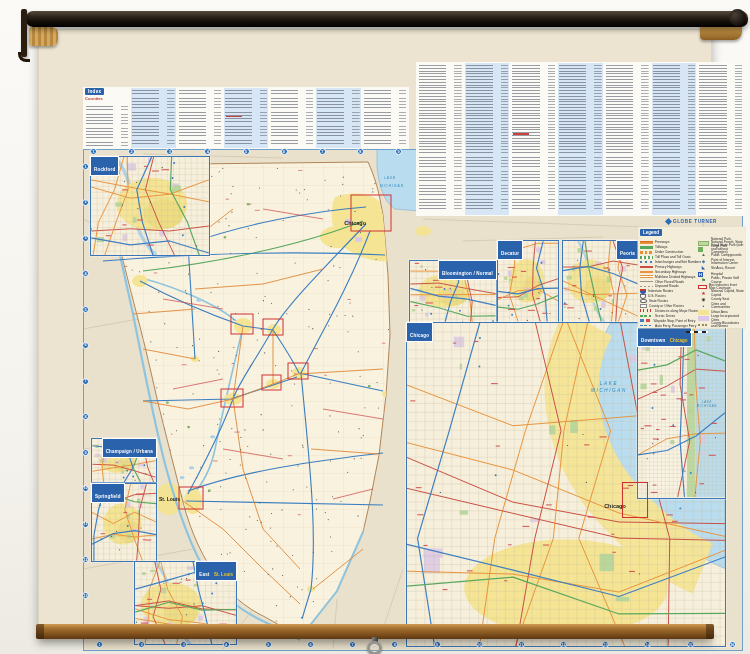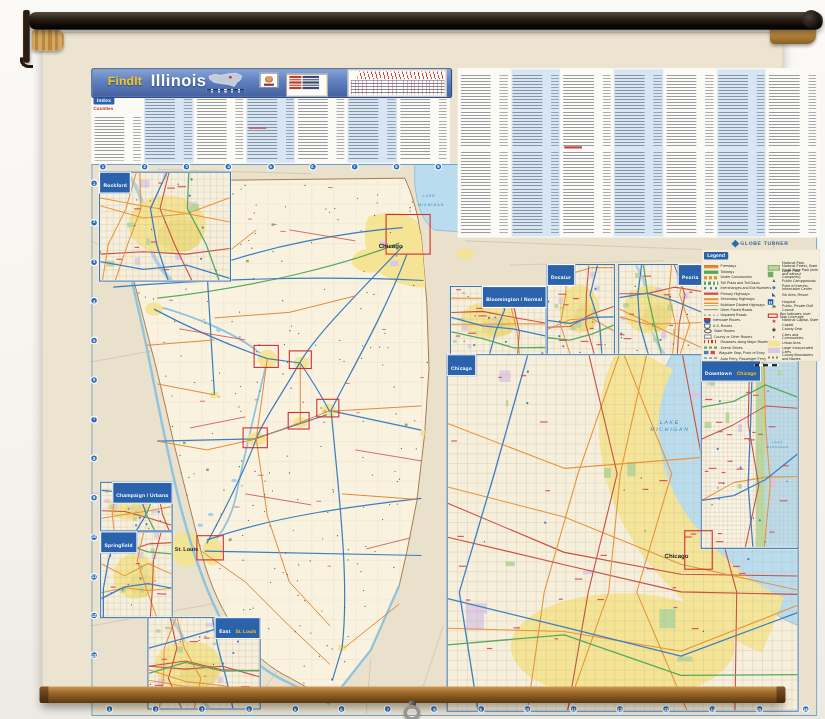--- a/index.html
+++ b/index.html
@@ -131,44 +131,20 @@
   .pullring{position:absolute;left:367px;top:641px;width:15px;height:14px;border:3px solid #97948e;border-radius:50%;z-index:11;box-sizing:border-box;
        box-shadow:inset 0 1px 1px rgba(255,255,255,.7), 0 1px 2px rgba(0,0,0,.45);background:transparent;}
 </style>
 </head>
 <body>
 
 <div class="scene">
 
   <div class="sheet">
 
-    <div class="banner">
-      <span class="brand">FindIt</span>
-      <span class="stateTitle">Illinois</span>
-      <svg class="uslocator" viewBox="0 0 36 18">
-        <path d="M1,6 L7,4 L13,5 L21,3.5 L29,3 L34.5,5.5 L33.5,9.5 L30,12 L27,16.5 L21,14.5 L13,13.5 L6,12 L2,9 Z" fill="#c2cbd8" stroke="#ffffff" stroke-width="0.5"></path>
-        <circle cx="23" cy="7" r="1.4" fill="#d22a2a"></circle>
-      </svg>
-      <span class="scalebars">
-          <i></i>
-          <i class="b2"></i>
-        </span>
-      <span class="flagbox">
-          <i></i>
-          <u></u>
-        </span>
-      <span class="factsbox">
-          <i></i>
-          <i></i>
-          <i></i>
-          <i></i>
-          <i></i>
-        </span>
-      <span class="mileage"></span>
-    </div>
 
     <div class="idx idx-left">
       <span class="idxbadge">Index</span>
       <span class="counties">Counties</span>
       <div class="icol first">
           <div class="nm"></div>
           <div class="rf"></div>
         </div>
       <div class="icol">
           <div class="nm"></div>

